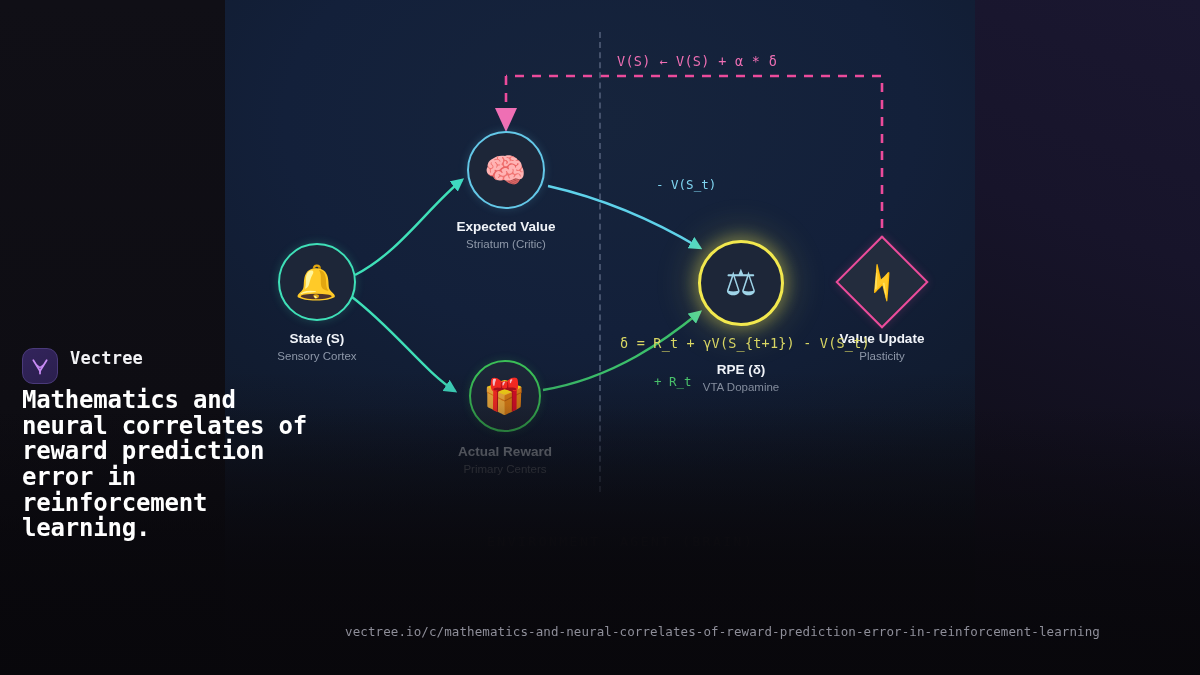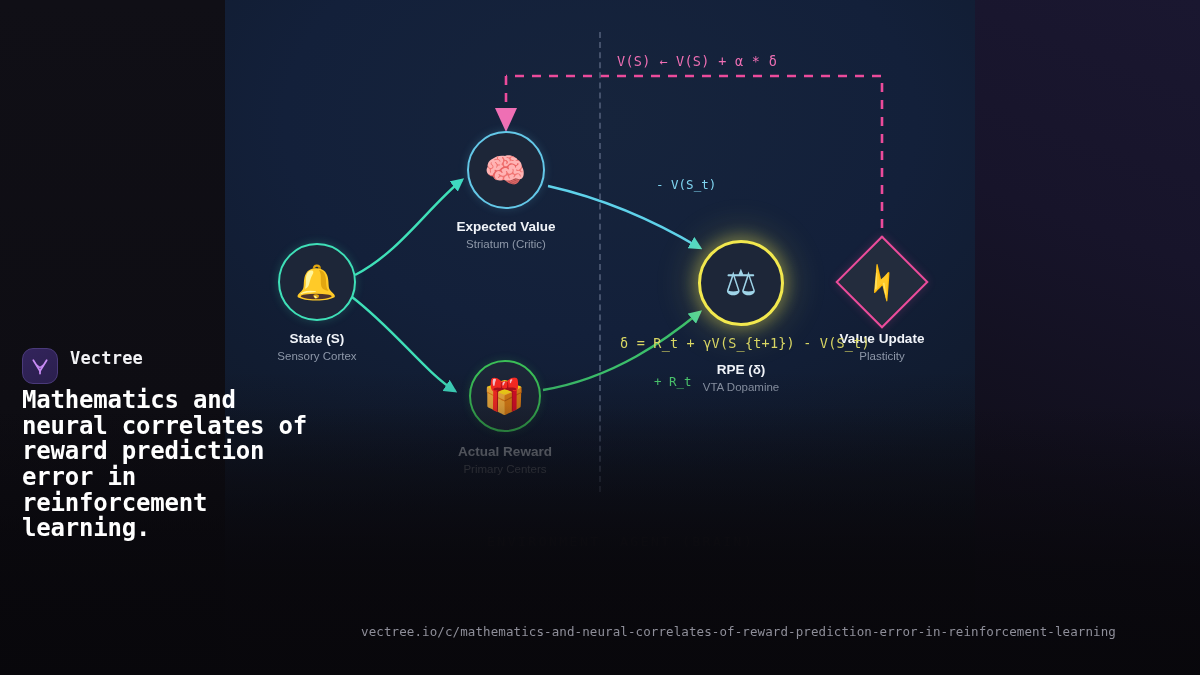--- a/index.html
+++ b/index.html
@@ -149,21 +149,20 @@
     font-family:"DejaVu Sans Mono", monospace;
     font-size:24px; line-height:1.07; font-weight:bold;
     color:#ffffff; letter-spacing:-.2px;
     word-break:break-word;
   }
   .url{
     position:absolute; left:345px; top:624px;
     font-family:"DejaVu Sans Mono", monospace;
     font-size:12.5px; color:#8e8e99; letter-spacing:.1px;
     white-space:nowrap;
-    margin-left:16px;
   }
 </style>
 </head>
 <body>
 
 <div id="stage">
 
   <div class="bg-base"></div>
   <div class="bg-left"></div>
   <div class="bg-panel"></div>

